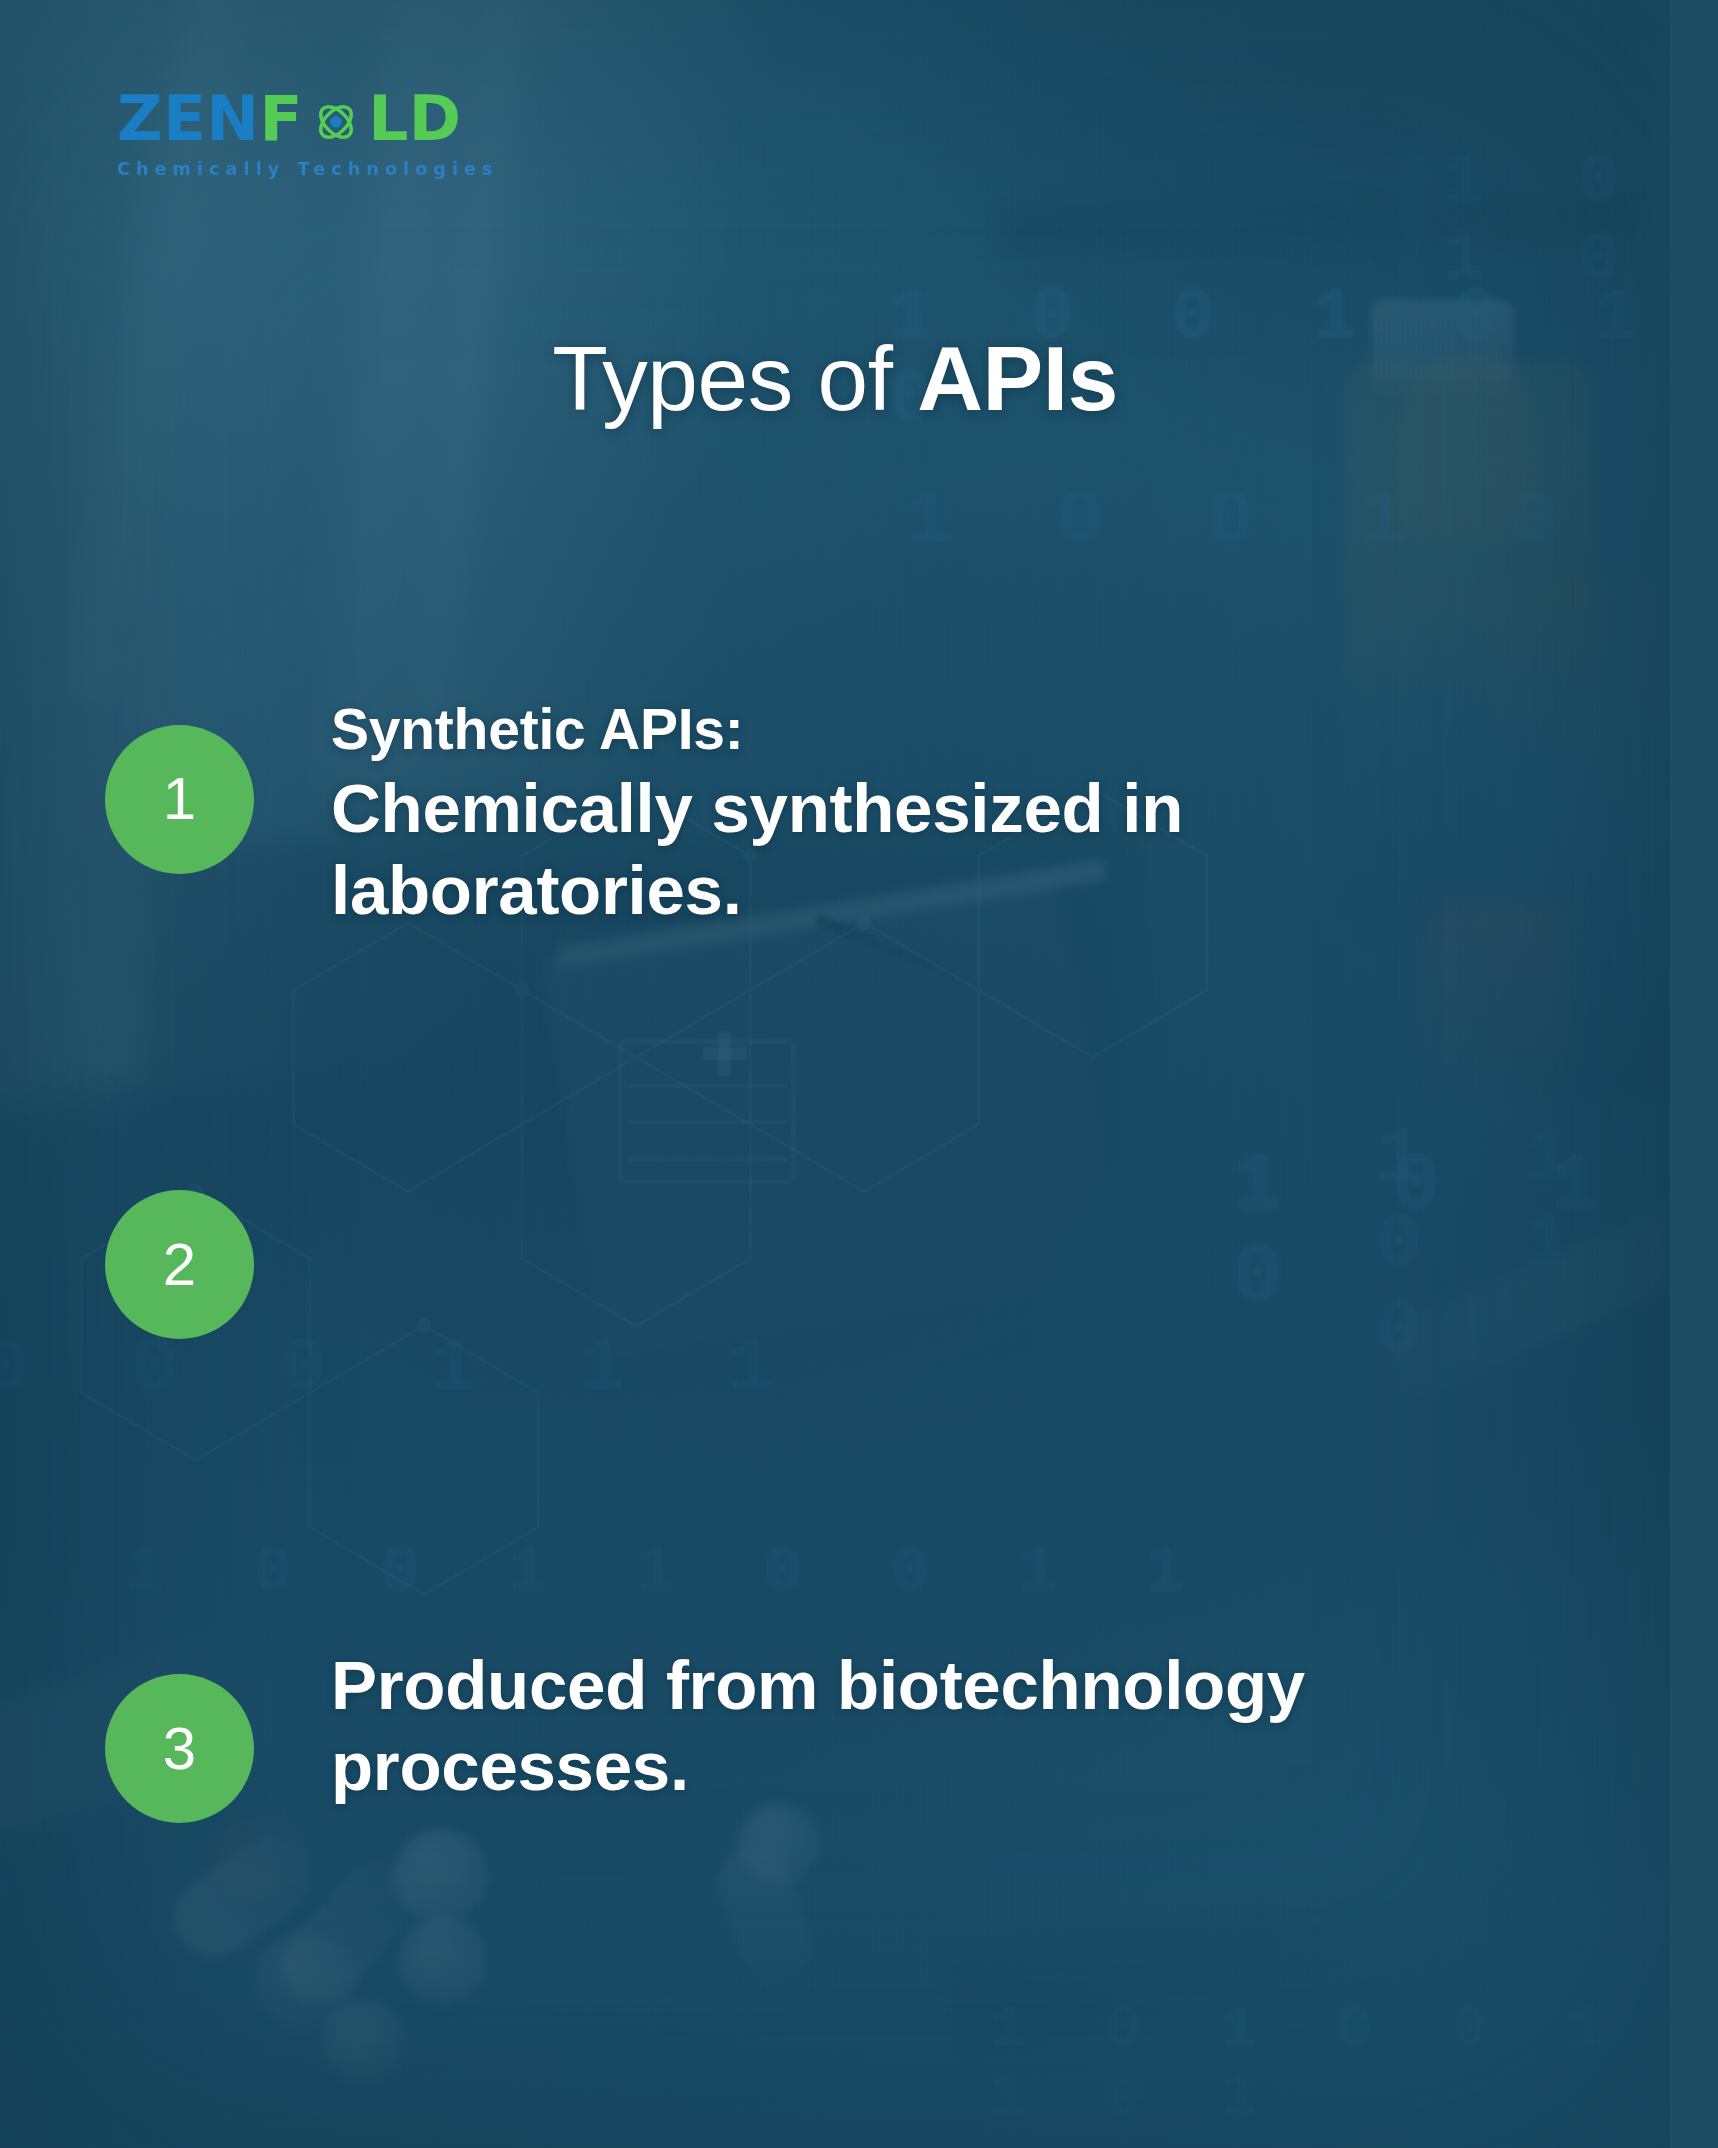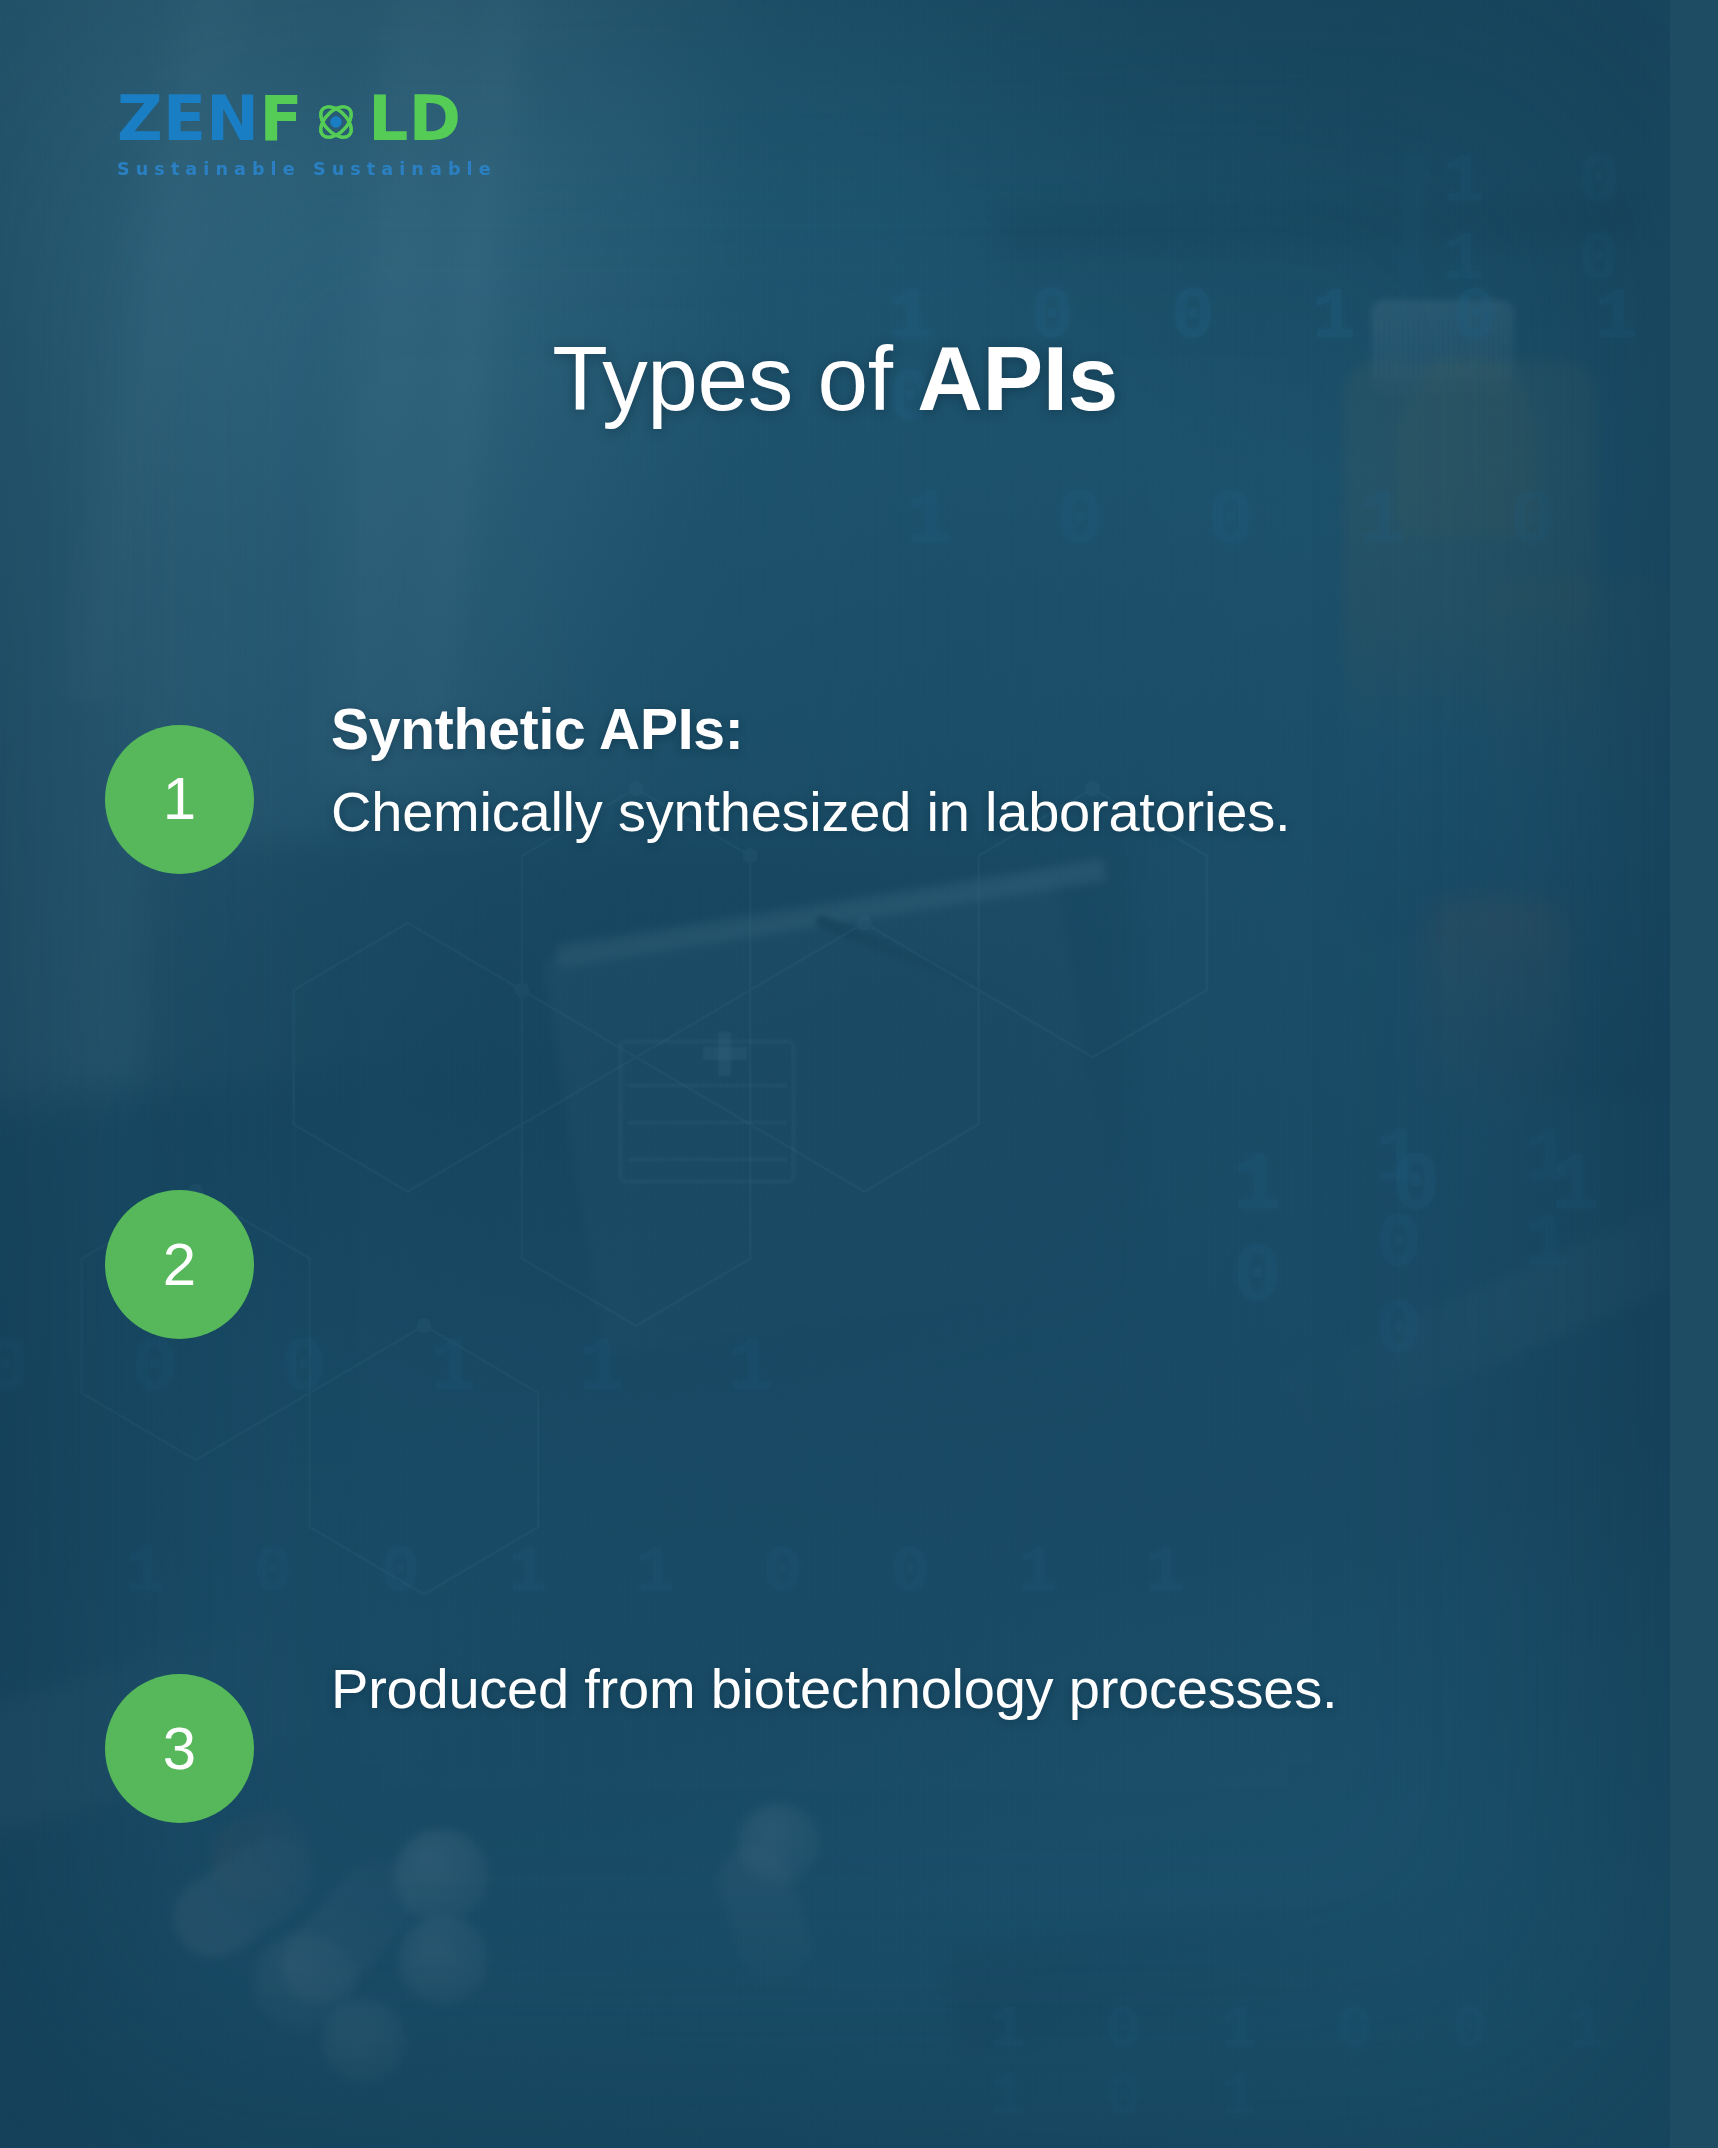--- a/index.html
+++ b/index.html
@@ -369,26 +369,26 @@
   .item-title {
     color: #ffffff;
     font-size: 57px;
     font-weight: 700;
     line-height: 1.18;
     letter-spacing: -0.004em;
     text-shadow: 0 1.7px 8.4px rgba(8,34,52,0.40);
   }
   .item-body {
     color: #ffffff;
-    font-size: 56px;
-    font-weight: 400;
+    font-size: 69px;
+    font-weight: 700;
     line-height: 1.18;
     letter-spacing: -0.004em;
     text-shadow: 0 1.7px 8.4px rgba(8,34,52,0.40);
-    margin-top: 16px;
+    margin-top: 5px;
   }
 </style>
 </head>
 <body>
 
 <div id="slide">
 
   <div class="bg-layer bg-base">
     <div class="lab-coat"></div>
     <div class="lab-coat-2"></div>
@@ -481,21 +481,21 @@
               <ellipse cx="50" cy="50" rx="17" ry="29" transform="rotate(45 50 50)"></ellipse>
               <ellipse cx="50" cy="50" rx="17" ry="29" transform="rotate(-45 50 50)"></ellipse>
               <ellipse cx="50" cy="50" rx="29" ry="17" transform="rotate(45 50 50)"></ellipse>
               <ellipse cx="50" cy="50" rx="29" ry="17" transform="rotate(-45 50 50)"></ellipse>
             </g>
             <circle cx="50" cy="50" r="9" fill="#1a7ec4"></circle>
           </svg>
         </span>
         <span class="logo-ld">LD</span>
       </div>
-      <div class="logo-tag">Sustainable Sustainable</div>
+      <div class="logo-tag">Chemically Technologies</div>
     </div>
 
     <h1 class="headline">
       <span class="light">Types of </span><span class="bold">APIs</span>
     </h1>
 
     <div class="list">
 
       <div class="item item-1">
         <div class="badge">1</div>

